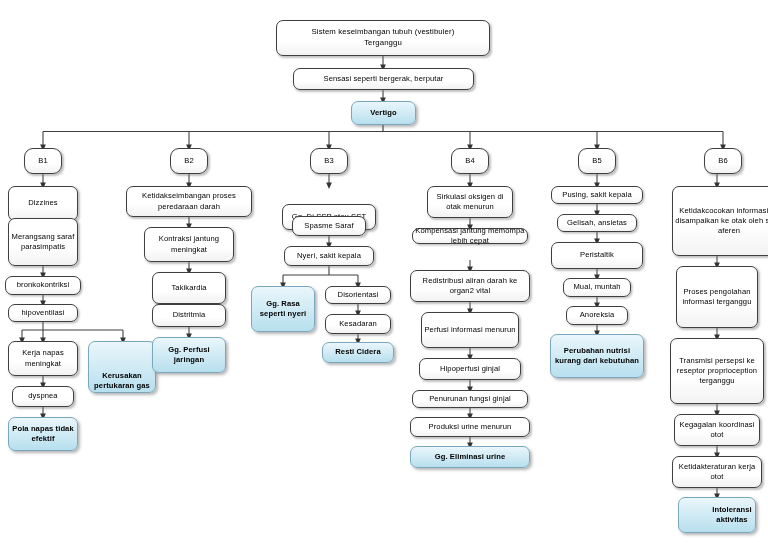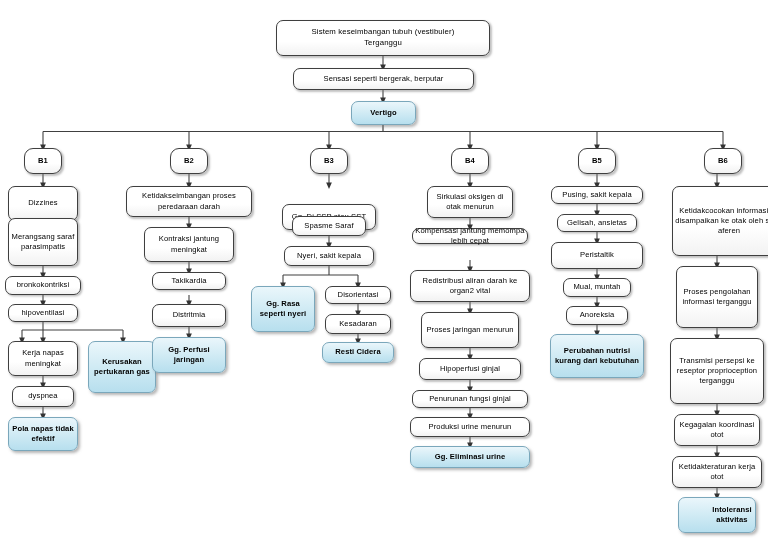--- a/index.html
+++ b/index.html
@@ -42,21 +42,21 @@
     border:1px solid #7aa7bb;
     background:linear-gradient(180deg,#eaf6fb 0%,#d3ecf5 45%,#b7dfee 100%);
     box-shadow:2px 2px 3px rgba(110,110,110,.5);
     font-weight:bold;
   }
 
   
   .pill{
     border-radius:9px;
     font-size:7.6px;
-    font-weight:bold;
+    font-weight:normal;
   }
 
   
   .title-box{font-size:7.8px;}
 </style>
 </head>
 <body>
 
 <div id="canvas">
 
@@ -205,37 +205,37 @@
   </div>
   <div class="node plain" style="left:5px;top:276px;width:76px;height:19px;">
     <span>bronkokontriksi</span>
   </div>
   <div class="node plain" style="left:8px;top:304px;width:70px;height:18px;">
     <span>hipoventilasi</span>
   </div>
   <div class="node plain" style="left:8px;top:341px;width:70px;height:35px;">
     <span>Kerja napas meningkat</span>
   </div>
-  <div class="node hl" style="left:88px;top:341px;width:68px;height:52px;">
+  <div class="node hl" style="left:88px;top:341px;width:68px;height:52px;align-items:flex-end;">
     <span>Kerusakan pertukaran gas</span>
   </div>
   <div class="node plain" style="left:12px;top:386px;width:62px;height:21px;">
     <span>dyspnea</span>
   </div>
   <div class="node hl" style="left:8px;top:417px;width:70px;height:34px;">
     <span>Pola napas tidak efektif</span>
   </div>
 
   <div class="node plain" style="left:126px;top:186px;width:126px;height:31px;">
     <span>Ketidakseimbangan proses peredaraan darah</span>
   </div>
   <div class="node plain" style="left:144px;top:227px;width:90px;height:35px;">
     <span>Kontraksi jantung meningkat</span>
   </div>
-  <div class="node plain" style="left:152px;top:272px;width:74px;height:18px;">
+  <div class="node plain" style="left:152px;top:272px;width:74px;height:32px;">
     <span>Takikardia</span>
   </div>
   <div class="node plain" style="left:152px;top:304px;width:74px;height:23px;">
     <span>Distritmia</span>
   </div>
   <div class="node hl" style="left:152px;top:337px;width:74px;height:36px;">
     <span>Gg. Perfusi jaringan</span>
   </div>
 
   <div class="node plain" style="left:282px;top:204px;width:94px;height:26px;">
@@ -263,21 +263,21 @@
   <div class="node plain" style="left:427px;top:186px;width:86px;height:32px;">
     <span>Sirkulasi oksigen di otak menurun</span>
   </div>
   <div class="node plain" style="left:412px;top:228px;width:116px;height:16px;border-radius:7px;">
     <span>Kompensasi jantung memompa lebih cepat</span>
   </div>
   <div class="node plain" style="left:410px;top:270px;width:120px;height:32px;">
     <span>Redistribusi aliran darah ke organ2 vital</span>
   </div>
   <div class="node plain" style="left:421px;top:312px;width:98px;height:36px;">
-    <span>Proses jaringan menurun</span>
+    <span>Perfusi informasi menurun</span>
   </div>
   <div class="node plain" style="left:419px;top:358px;width:102px;height:22px;">
     <span>Hipoperfusi ginjal</span>
   </div>
   <div class="node plain" style="left:412px;top:390px;width:116px;height:18px;">
     <span>Penurunan fungsi ginjal</span>
   </div>
   <div class="node plain" style="left:410px;top:417px;width:120px;height:20px;">
     <span>Produksi urine menurun</span>
   </div>

